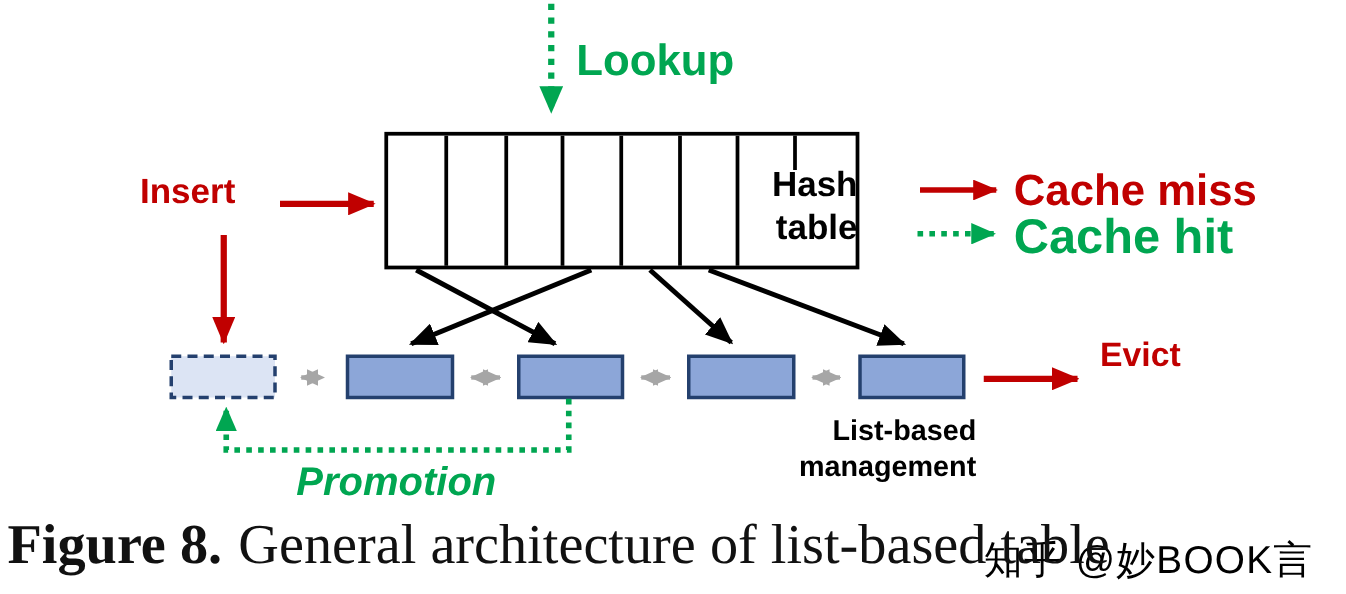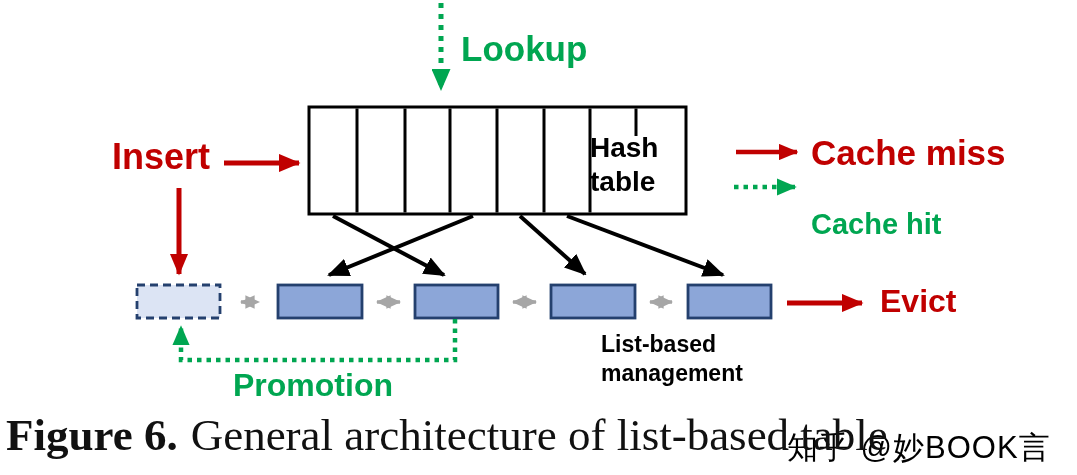--- a/index.html
+++ b/index.html
@@ -5,32 +5,32 @@
   html,body{margin:0;padding:0;background:#fff;}
   #stage{
     position:relative;
     width:1077px;height:475px;
     background:#ffffff;
     overflow:hidden;
     font-family:"Liberation Sans",sans-serif;
   }
   #diagram-svg{position:absolute;left:0;top:0;z-index:3;}
   .lbl{position:absolute;font-weight:bold;line-height:1.08;white-space:nowrap;z-index:4;}
-  .lbl.center{text-align:left;white-space:normal;}
+  .lbl.center{text-align:right;white-space:normal;}
   .lbl.red{color:#C00000;}
   .lbl.green{color:#00A651;}
   .lbl.black{color:#000000;}
   #lookup-label{left:461px;top:30px;font-size:35px;}
-  #insert-label{left:112px;top:138px;font-size:36px;}
+  #insert-label{left:112px;top:138px;font-size:28px;}
   #hash-table-label{left:590px;top:131px;width:96px;font-size:28px;line-height:34px;}
   #cache-miss-label{left:811px;top:134px;font-size:35px;}
-  #cache-hit-label{left:811px;top:169px;font-size:29px;margin-top:40px;}
-  #evict-label{left:880px;top:284px;font-size:32px;}
+  #cache-hit-label{left:811px;top:169px;font-size:39px;}
+  #evict-label{left:880px;top:270px;font-size:27px;}
   #list-management-label{left:601px;top:330px;width:180px;font-size:23px;line-height:29px;}
-  #promotion-label{left:233px;top:368px;width:164px;font-size:32px;}
+  #promotion-label{left:233px;top:368px;width:164px;font-size:32px;font-style:italic;}
   #caption{
     position:absolute;left:6px;top:409px;z-index:2;
     font-family:"Liberation Serif",serif;
     font-size:45px;color:#111;white-space:nowrap;
   }
   #caption .cap-prefix{font-weight:bold;margin-right:13px;}
   #watermark{
     position:absolute;left:787px;top:427px;z-index:1;
     font-size:31px;color:#000000;letter-spacing:1px;white-space:nowrap;
     font-family:"Liberation Sans",sans-serif;
@@ -90,18 +90,18 @@
   <div class="lbl green" id="lookup-label">Lookup</div>
   <div class="lbl red" id="insert-label">Insert</div>
   <div class="lbl black center" id="hash-table-label">Hash table</div>
   <div class="lbl red" id="cache-miss-label">Cache miss</div>
   <div class="lbl green" id="cache-hit-label">Cache hit</div>
   <div class="lbl red" id="evict-label">Evict</div>
   <div class="lbl black center" id="list-management-label">List-based management</div>
   <div class="lbl green center" id="promotion-label">Promotion</div>
 
   <div id="caption">
-    <span class="cap-prefix">Figure 6.</span><span>General architecture of list-based table</span>
+    <span class="cap-prefix">Figure 8.</span><span>General architecture of list-based table</span>
   </div>
 
   <div id="watermark">知乎 @妙BOOK言</div>
 
 </div>
 
 </body></html>

